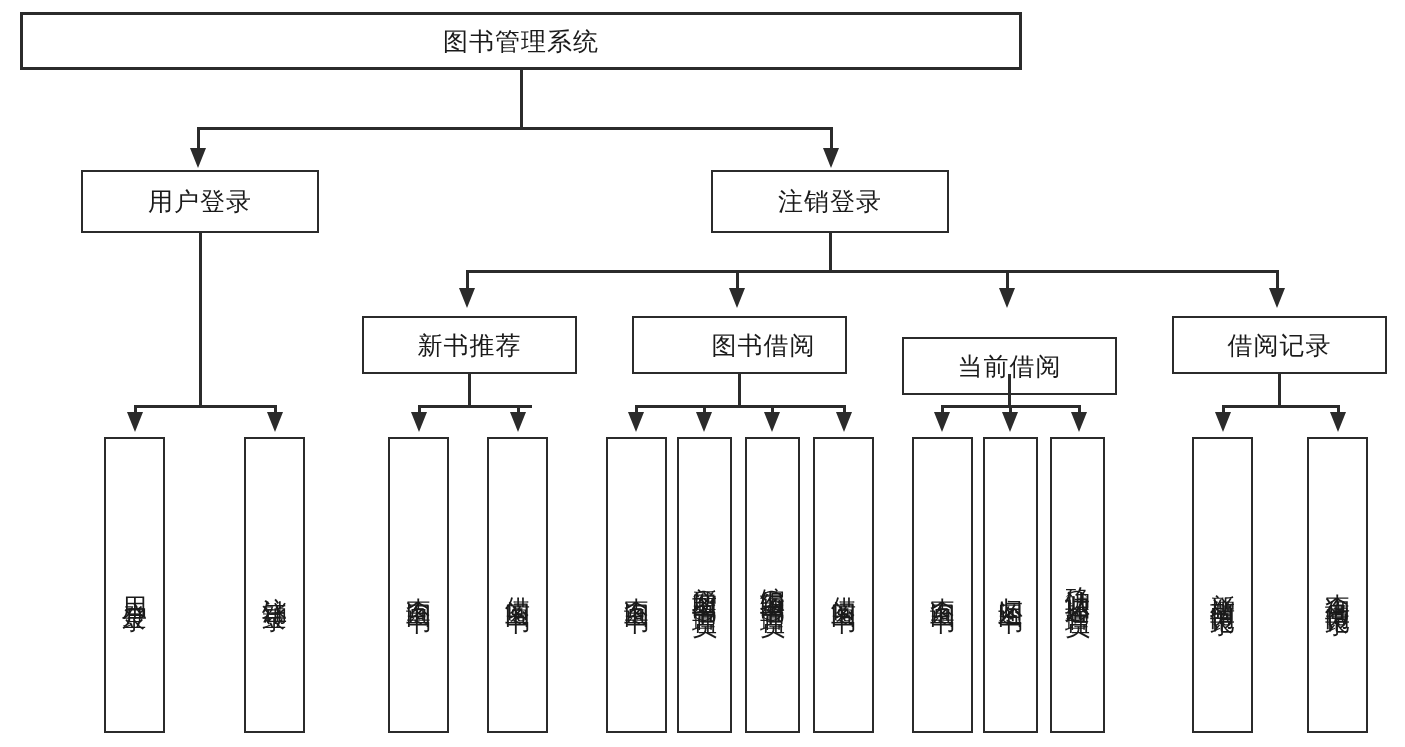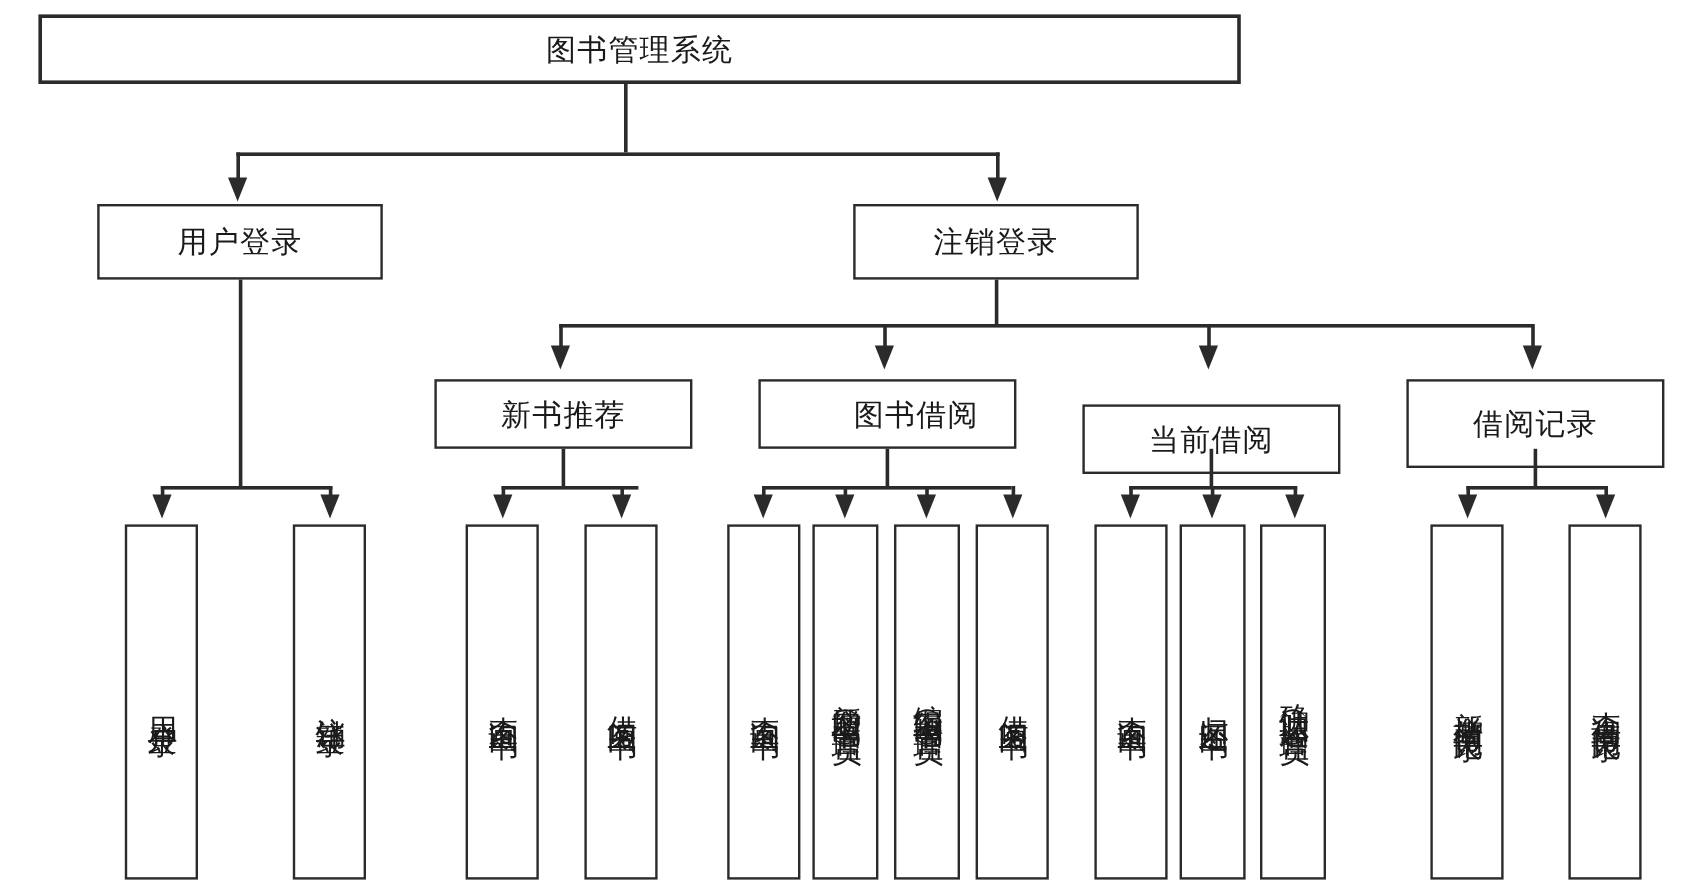--- a/index.html
+++ b/index.html
@@ -35,21 +35,20 @@
     writing-mode: vertical-rl;
     text-orientation: upright;
     font-size: 25px;
     letter-spacing: 4px;
     line-height: 1;
     padding-top: 4px;
     padding-bottom: 4px;
   }
   .node.root {
     border-width: 3px;
-    margin-left: 12px;
   }
   .line {
     position: absolute;
     background: #2b2b2b;
   }
   .line.v { width: 2.5px; }
   .line.h { height: 2.5px; }
   .arrow {
     position: absolute;
     width: 0;
@@ -110,21 +109,21 @@
 
   <div class="node horiz" style="left:362px; top:316px; width:215px; height:58px;font-family:Liberation Serif, serif;">
     <span>新书推荐</span>
   </div>
   <div class="node horiz" style="left:632px; top:316px; width:215px; height:58px;padding-left:48px;">
     <span>图书借阅</span>
   </div>
   <div class="node horiz" style="left:902px; top:316px; width:215px; height:58px;margin-top:21px;">
     <span>当前借阅</span>
   </div>
-  <div class="node horiz" style="left:1172px; top:316px; width:215px; height:74px;">
+  <div class="node horiz" style="left:1172px; top:316px; width:215px; height:58px;">
     <span>借阅记录</span>
   </div>
 
   <div class="line v" style="left:468px; top:374px; height:31px;"></div>
   <div class="line h" style="left:418px; top:405px; width:114px;"></div>
   <div class="line v" style="left:418px; top:405px; height:12px;"></div>
   <div class="arrow" style="left:411px; top:412px;"></div>
   <div class="line v" style="left:517px; top:405px; height:12px;"></div>
   <div class="arrow" style="left:510px; top:412px;"></div>
 

